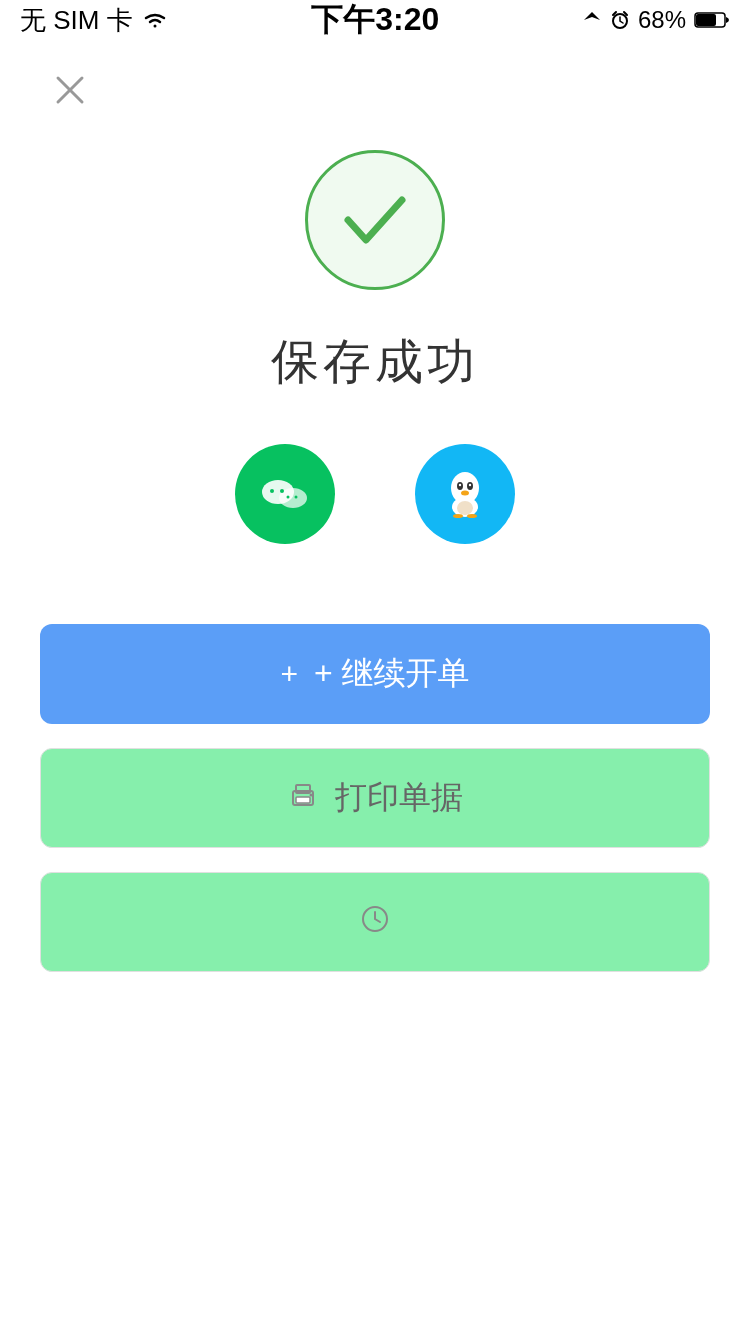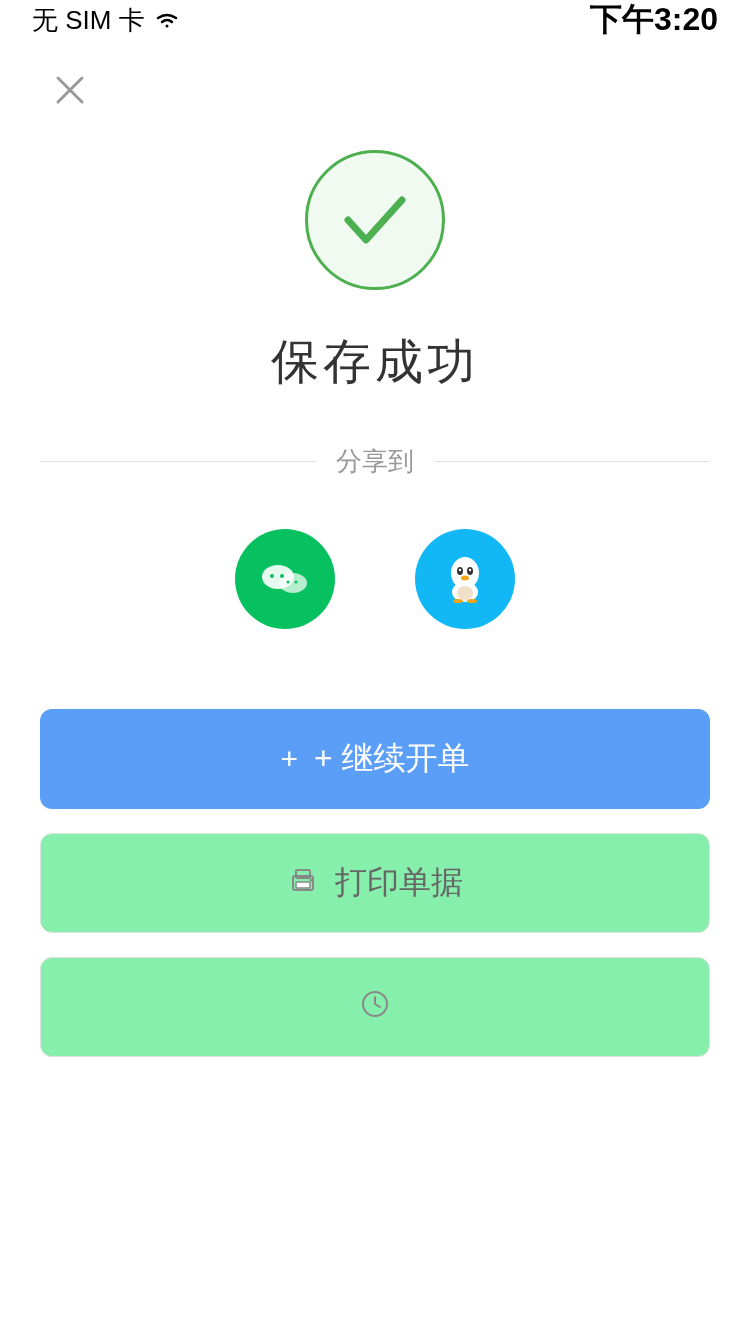--- a/index.html
+++ b/index.html
@@ -13,21 +13,21 @@
       position: relative;
     }
 
     
     .status-bar {
       width: 100%;
       height: 40px;
       display: flex;
       align-items: center;
       justify-content: space-between;
-      padding: 0 32px;
+      padding: 0 20px;
       background: #fff;
     }
     .status-left {
       display: flex;
       align-items: center;
       gap: 8px;
       font-size: 26px;
       font-weight: 500;
       color: #000;
     }
@@ -181,45 +181,57 @@
 <div class="status-bar">
   <div class="status-left">
     <span>无 SIM 卡</span>
     <svg class="wifi-icon" viewBox="0 0 28 20" fill="none">
       <path d="M14 16 L14 16" stroke="#000" stroke-width="3" stroke-linecap="round"></path>
       <path d="M9 12 Q14 8 19 12" stroke="#000" stroke-width="2.5" fill="none" stroke-linecap="round"></path>
       <path d="M5 8 Q14 2 23 8" stroke="#000" stroke-width="2.5" fill="none" stroke-linecap="round"></path>
     </svg>
   </div>
   <div class="status-center">下午3:20</div>
+  <div class="status-right">
+    <svg width="20" height="20" viewBox="0 0 20 20" fill="none">
+      <path d="M10 2 L18 10 L10 7 L2 10 Z" fill="#000"></path>
+    </svg>
+    <svg width="20" height="20" viewBox="0 0 20 20" fill="none">
+      <circle cx="10" cy="11" r="7" stroke="#000" stroke-width="2" fill="none"></circle>
+      <path d="M10 7 L10 11 L13 13" stroke="#000" stroke-width="1.5" stroke-linecap="round"></path>
+      <path d="M3 5 L6 2" stroke="#000" stroke-width="2" stroke-linecap="round"></path>
+      <path d="M17 5 L14 2" stroke="#000" stroke-width="2" stroke-linecap="round"></path>
+    </svg>
+    <span>68%</span>
+    <svg width="36" height="18" viewBox="0 0 36 18">
+      <rect x="1" y="2" width="30" height="14" rx="3" stroke="#000" stroke-width="1.5" fill="none"></rect>
+      <rect x="2" y="3" width="20" height="12" rx="2" fill="#000"></rect>
+      <path d="M32 6 L32 12 Q35 11 35 9 Q35 7 32 6 Z" fill="#000"></path>
+    </svg>
+  </div>
 </div>
 
 <div class="content">
 
   <div class="close-btn">
     <svg viewBox="0 0 36 36" fill="none">
       <line x1="6" y1="6" x2="30" y2="30" stroke="#999" stroke-width="3" stroke-linecap="round"></line>
       <line x1="30" y1="6" x2="6" y2="30" stroke="#999" stroke-width="3" stroke-linecap="round"></line>
     </svg>
   </div>
 
   <div class="success-section">
     <div class="success-circle">
       <svg width="70" height="60" viewBox="0 0 70 60" fill="none">
         <path d="M8 30 L26 50 L62 10" stroke="#4CAF50" stroke-width="7" stroke-linecap="round" stroke-linejoin="round" fill="none"></path>
       </svg>
     </div>
     <div class="success-title">保存成功</div>
   </div>
 
-  <div class="divider-section">
-    <div class="divider-line"></div>
-    <span class="divider-label">分享到</span>
-    <div class="divider-line"></div>
-  </div>
 
   <div class="share-section">
     <div class="share-icon wechat">
 
       <svg width="60" height="60" viewBox="0 0 60 60" fill="none">
 
         <ellipse cx="23" cy="28" rx="16" ry="12" fill="white" opacity="0.9"></ellipse>
         <ellipse cx="38" cy="34" rx="14" ry="10" fill="white" opacity="0.7"></ellipse>
 
         <circle cx="17" cy="27" r="2" fill="#07C160"></circle>

